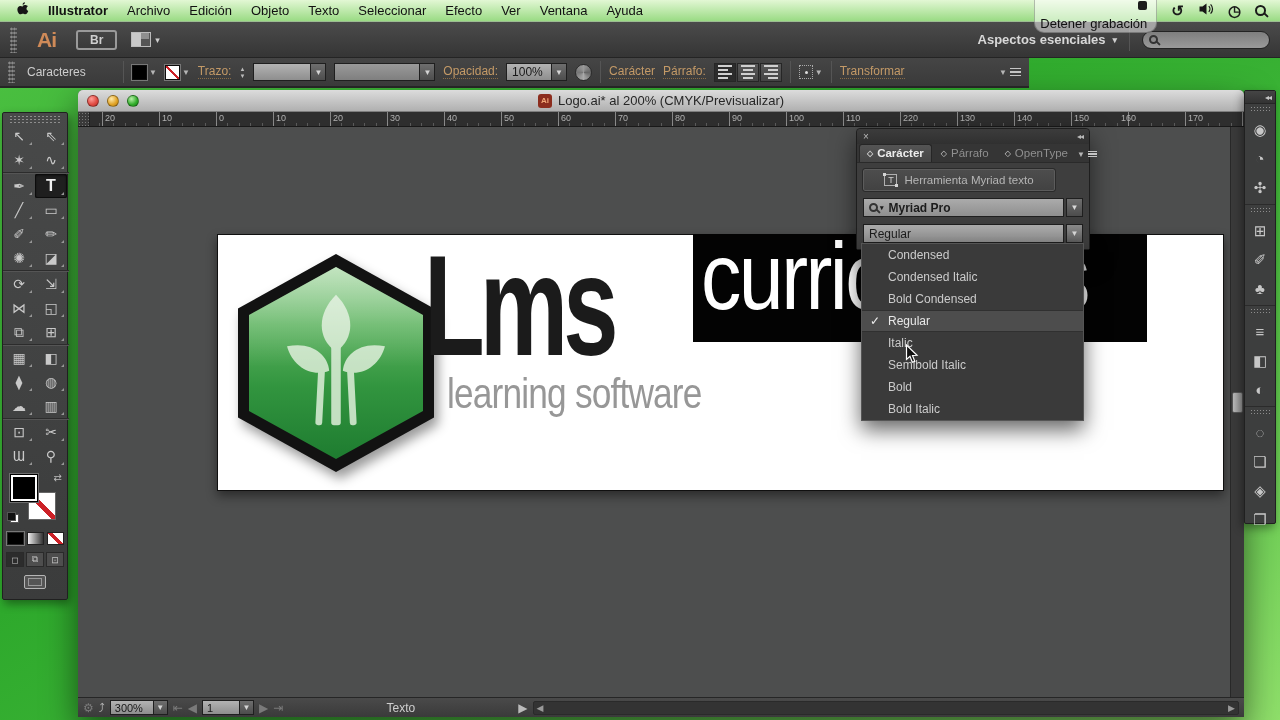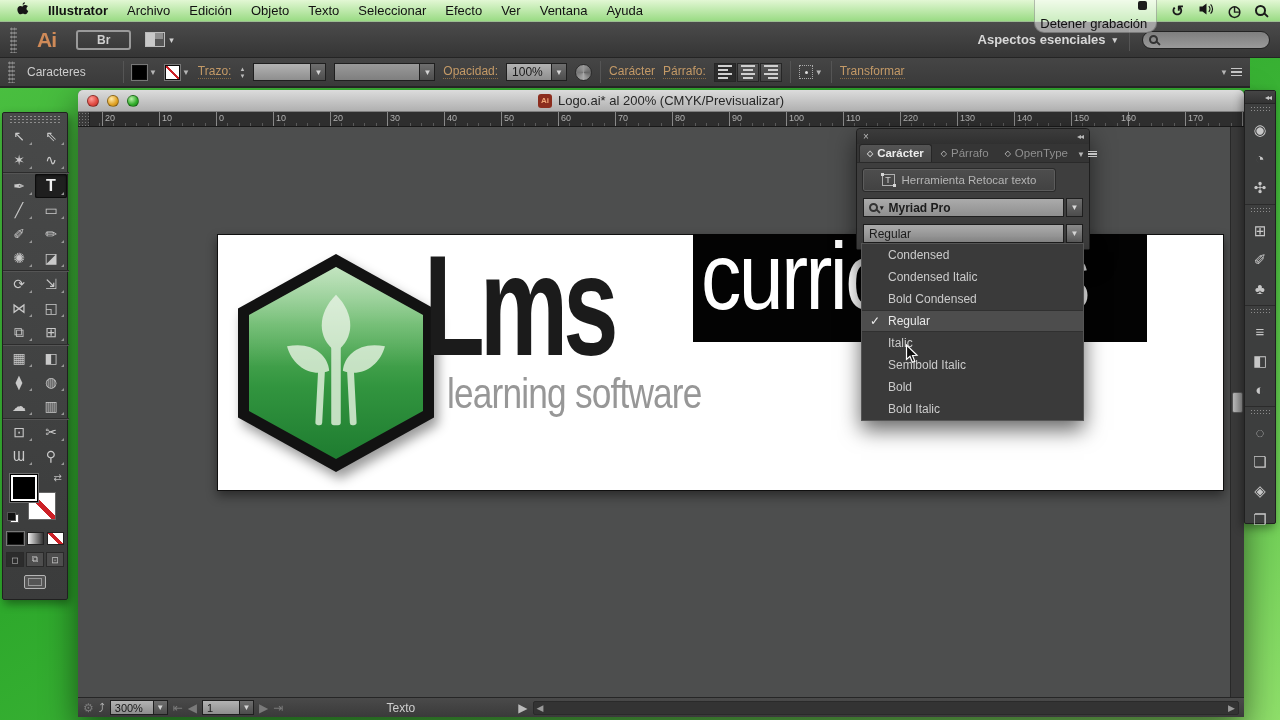--- a/index.html
+++ b/index.html
@@ -28,37 +28,37 @@
     transform:rotate(45deg); right:-5px; bottom:-2px; border-radius:1px;}
 
   
   .appbar { left:0; top:22px; width:1280px; height:36px;
     background:linear-gradient(#4b4b4b,#353535); border-bottom:1px solid #242424;
     display:flex; align-items:center; gap:14px; padding:0 10px; z-index:150;}
   .grip-v { width:7px; height:26px;
     background-image:radial-gradient(#8a8a8a 1px, transparent 1.2px); background-size:3px 4px; }
   .ai-logo { color:#cf8a58; font-size:21px; font-weight:bold; letter-spacing:-1px; padding:0 6px;}
   .br-btn { color:#cfcfcf; font-size:12px; font-weight:bold; border:2px solid #9a9a9a;
-    border-radius:3px; padding:1px 19px; }
+    border-radius:3px; padding:1px 12px; }
   .arrange-btn { display:flex; align-items:center; gap:4px; }
   .arrange-ic { width:20px; height:15px; border:1px solid #bbb; background:#555; position:relative;}
   .arrange-ic::before { content:""; position:absolute; left:0; top:0; width:9px; height:13px; background:#c9c9c9;}
   .arrange-ic::after { content:""; position:absolute; right:1px; top:0; width:8px; height:6px; background:#8f8f8f;}
   .chev { color:#cfcfcf; font-size:9px; }
   .appbar-right { margin-left:auto; display:flex; align-items:center; gap:12px; }
   .workspace { color:#d8d8d8; font-size:13px; font-weight:bold; display:flex; gap:7px; align-items:center;}
   .vdiv { width:1px; height:22px; background:#222; border-right:1px solid #555; }
   .search-field { width:128px; height:18px; border-radius:9px;
     background:linear-gradient(#7e7e7e,#9a9a9a); border:1px solid #232323;
     display:flex; align-items:center; padding:0 6px; }
   .mag.dark { border-color:#333; width:9px; height:9px;}
   .mag.dark::after{ background:#333; }
 
   
-  .controlbar { left:0; top:58px; width:1250px; height:30px;
+  .controlbar { left:0; top:58px; width:1029px; height:30px;
     background:linear-gradient(#454545,#3a3a3a); border-bottom:2px solid #252525;
     display:flex; align-items:center; gap:8px; padding:0 8px; font-size:12px; z-index:150;}
   .cp-label { color:#cdcdcd; margin-left:4px; width:88px; }
   .link { color:#c49a67; border-bottom:1px dotted #8a6b45; line-height:1.1; cursor:pointer;}
   .swatch-wrap { display:flex; align-items:center; gap:2px; }
   .swatch { width:15px; height:15px; border:1px solid #0c0c0c; box-shadow:0 0 0 1px #777; }
   .swatch.fill { background:#000; }
   .swatch.none { background:
      linear-gradient(45deg, transparent 43%, #cc2127 43%, #cc2127 57%, transparent 57%), #fff; }
   .ddarrow { color:#b5b5b5; font-size:8px; }
@@ -571,21 +571,21 @@
         <span class="bars">
             <i></i>
             <i></i>
             <i></i>
           </span>
       </span>
     </div>
     <div class="cp-body">
       <div class="touch-btn">
         <span class="tt-icon">T</span>
-        <span>Herramienta Retocar texto</span>
+        <span>Herramienta Myriad texto</span>
       </div>
       <div class="cp-row">
         <span class="cp-field">
           <span class="mag dark"></span>
           <span class="tinychev">▾</span>
           <span>Myriad Pro</span>
         </span>
         <span class="cp-dd">▼</span>
       </div>
       <div class="cp-row">

